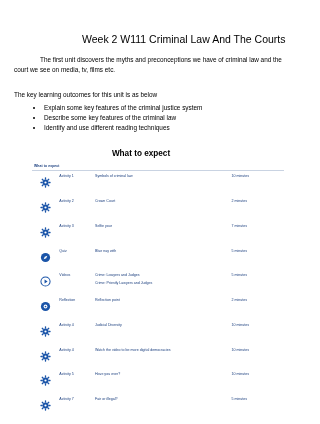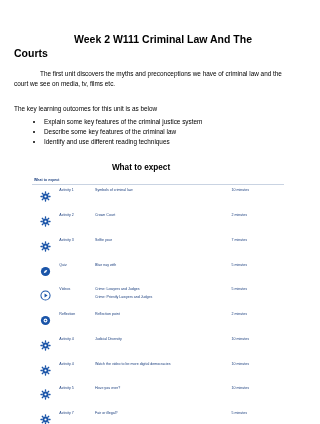--- a/index.html
+++ b/index.html
@@ -4,22 +4,22 @@
 <style>
   html,body{margin:0;padding:0;}
   body{
     width:300px;height:424px;background:#ffffff;overflow:hidden;
     font-family:"Liberation Sans", sans-serif;color:#000;
   }
   .page{position:relative;width:300px;height:424px;padding:0;box-sizing:border-box;}
 
   
   .doc-title{
-    font-size:10.5px;font-weight:bold;line-height:14px;
-    margin:32px 14px 0 14px;text-indent:60px;
+    font-size:10.5px;font-weight:normal;line-height:14px;
+    margin:32px 14px 0 22px;text-indent:60px;
   }
   .intro{
     font-size:6.4px;line-height:9.5px;margin:9px 14px 0 14px;text-indent:26px;
     text-align:left;
   }
   .outcomes-lead{
     font-size:6.4px;line-height:9px;margin:16px 14px 0 14px;
   }
   ul.outcomes{
     margin:5px 0 0 0;padding:0 0 0 44px;list-style:disc;

